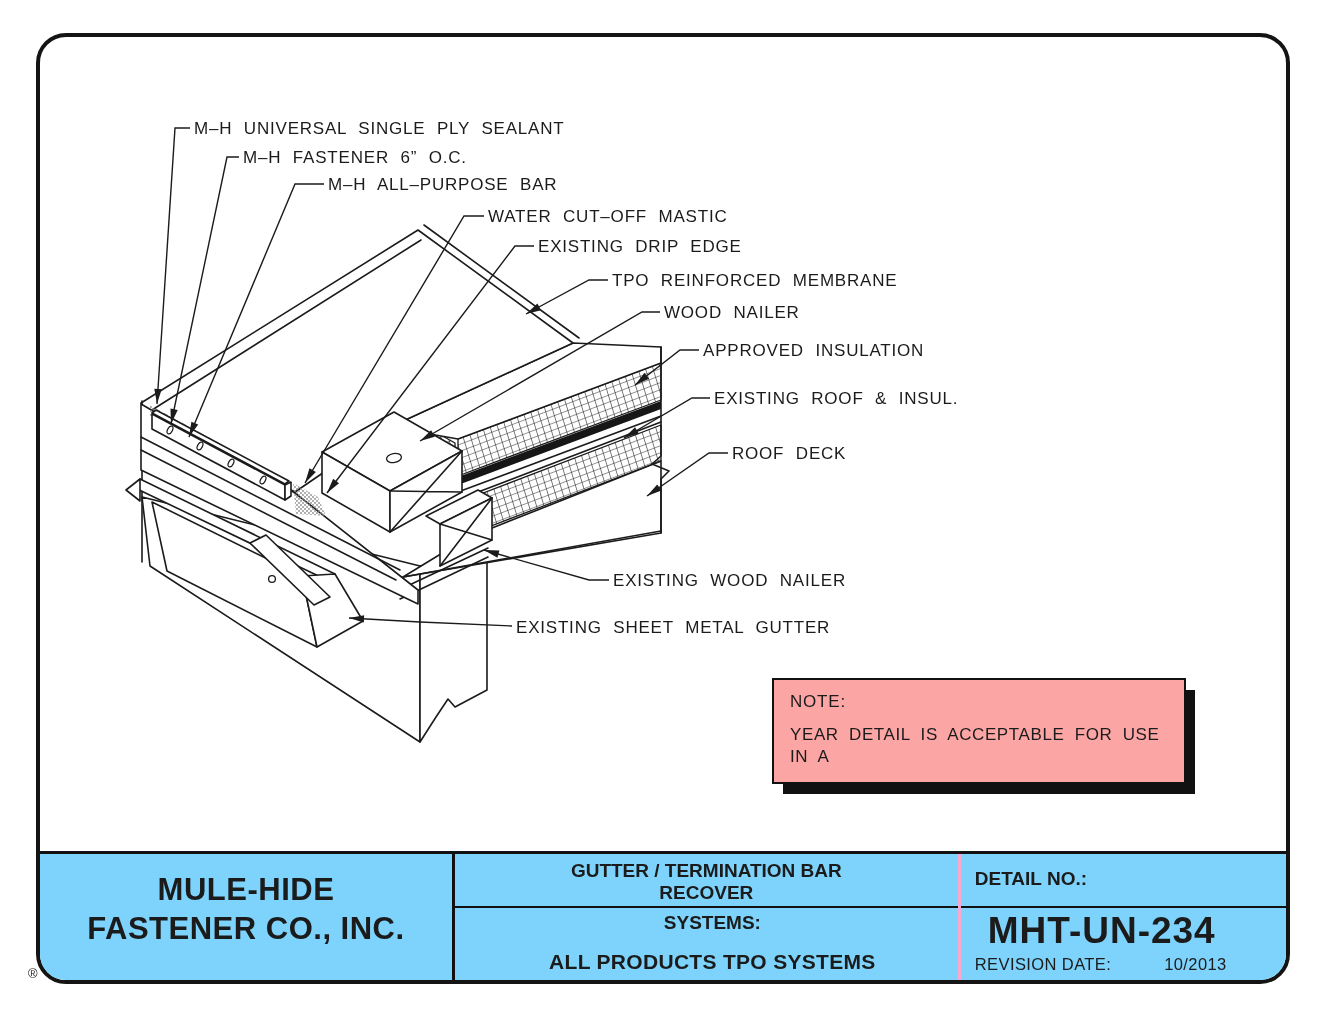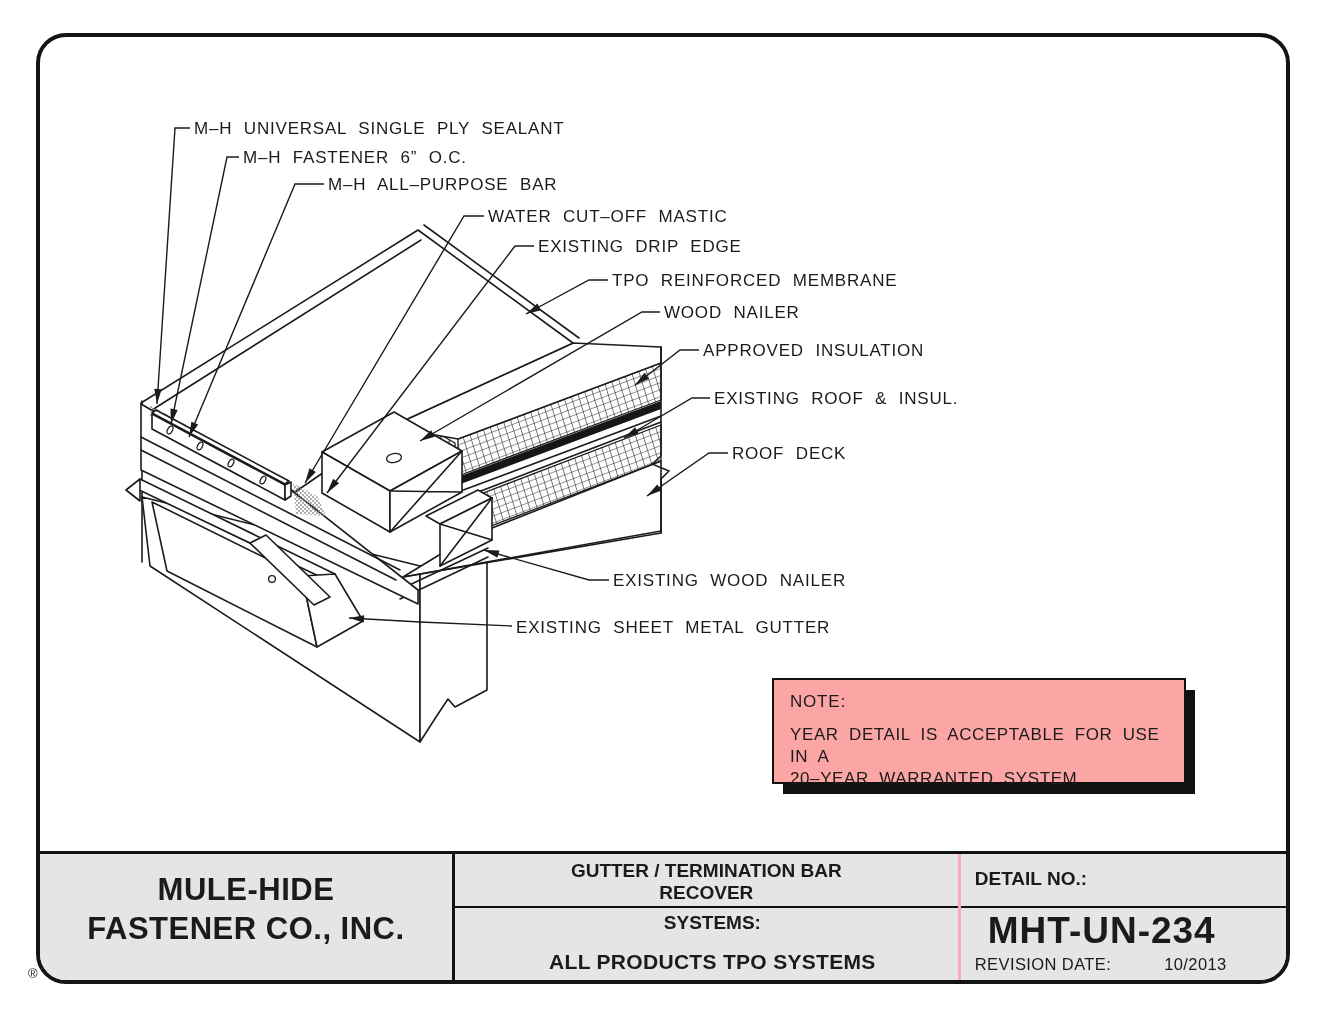--- a/index.html
+++ b/index.html
@@ -17,21 +17,21 @@
   svg text.co{font-family:"Liberation Sans",sans-serif;font-size:17px;fill:#1b1b1b;
         letter-spacing:.8px;word-spacing:6px;}
   
   #note-box{position:absolute;left:772px;top:678px;width:414px;height:106px;background:#fca5a5;
         border:2.5px solid #111;box-sizing:border-box;box-shadow:10px 11px 0 -1px #111;}
   #note-box .nh{position:absolute;left:16px;top:12px;font-size:17px;letter-spacing:.8px;}
   #note-box .nb{position:absolute;left:16px;top:44px;font-size:17px;line-height:22px;
         letter-spacing:.6px;word-spacing:5px;}
   
   #title-row{position:absolute;left:0;right:0;bottom:0;height:126px;border-top:3px solid #111;
-        display:flex;border-radius:0 0 26px 26px;overflow:hidden;background:#e5e5e5;}
+        display:flex;border-radius:0 0 26px 26px;overflow:hidden;background:#7dd3fc;}
   .tb-cell{position:relative;box-sizing:border-box;height:100%;}
   #tb-left{width:33.3%;border-right:3px solid #111;text-align:center;}
   #tb-center{width:40.6%;border-right:3px solid #f9a8d4;text-align:center;}
   #tb-right{width:26.1%;}
   #tb-left .l1{margin-top:18px;font-size:31px;font-weight:bold;letter-spacing:.5px;}
   #tb-left .l2{margin-top:3px;font-size:31px;font-weight:bold;letter-spacing:.5px;}
   #tb-center .top{position:absolute;top:0;left:0;right:0;height:52px;border-bottom:2.5px solid #111;}
   #tb-center .t1{margin-top:6px;font-size:19px;font-weight:bold;}
   #tb-center .t2{font-size:19px;font-weight:bold;}
   #tb-center .bot{position:absolute;top:54px;left:0;right:0;bottom:0;padding-left:12px;}
@@ -191,17 +191,16 @@
       <text class="co" x="732" y="459">ROOF DECK</text>
       <text class="co" x="613" y="586">EXISTING WOOD NAILER</text>
       <text class="co" x="516" y="633">EXISTING SHEET METAL GUTTER</text>
     </g>
   </svg>
 
   <div id="note-box">
     <div class="nh">NOTE:</div>
     <div class="nb">
       <div>YEAR DETAIL IS ACCEPTABLE FOR USE IN A</div>
-      <div>20–YEAR WARRANTED SYSTEM</div>
     </div>
   </div>
 
 </div>
 
 </body></html>

